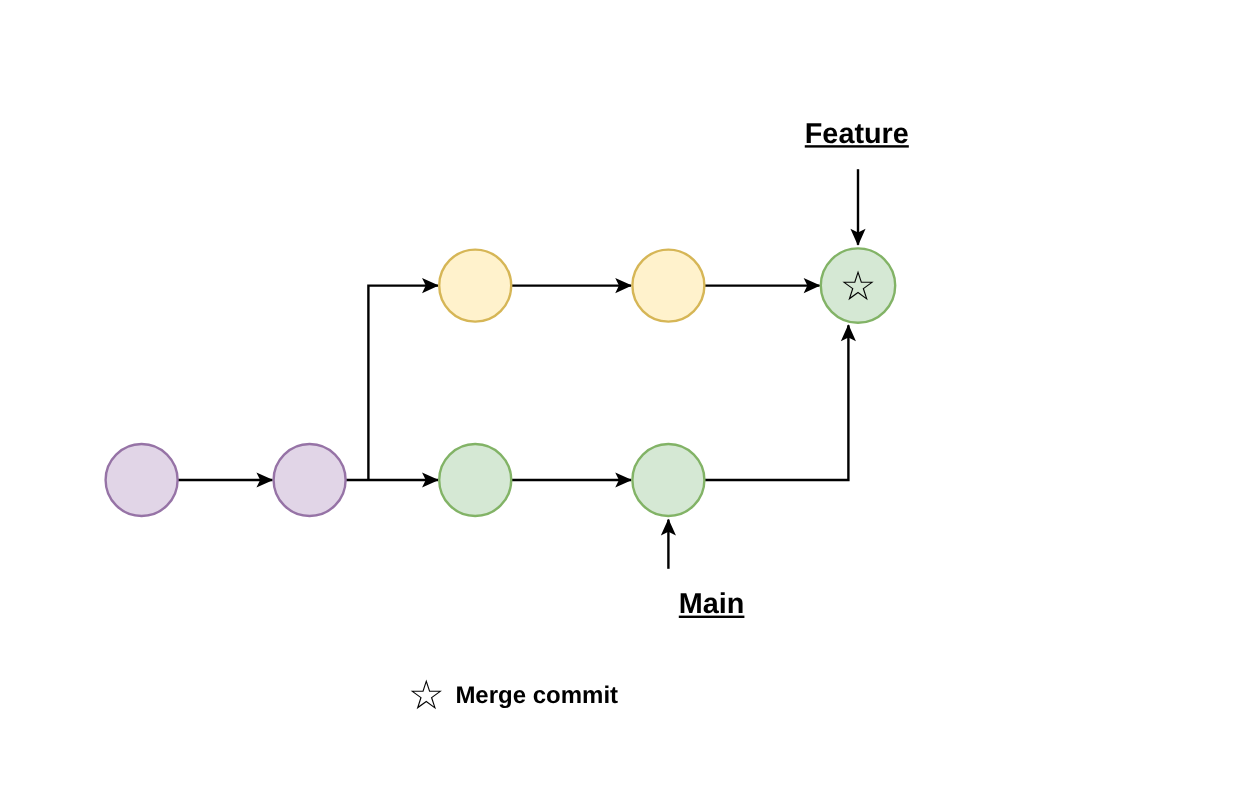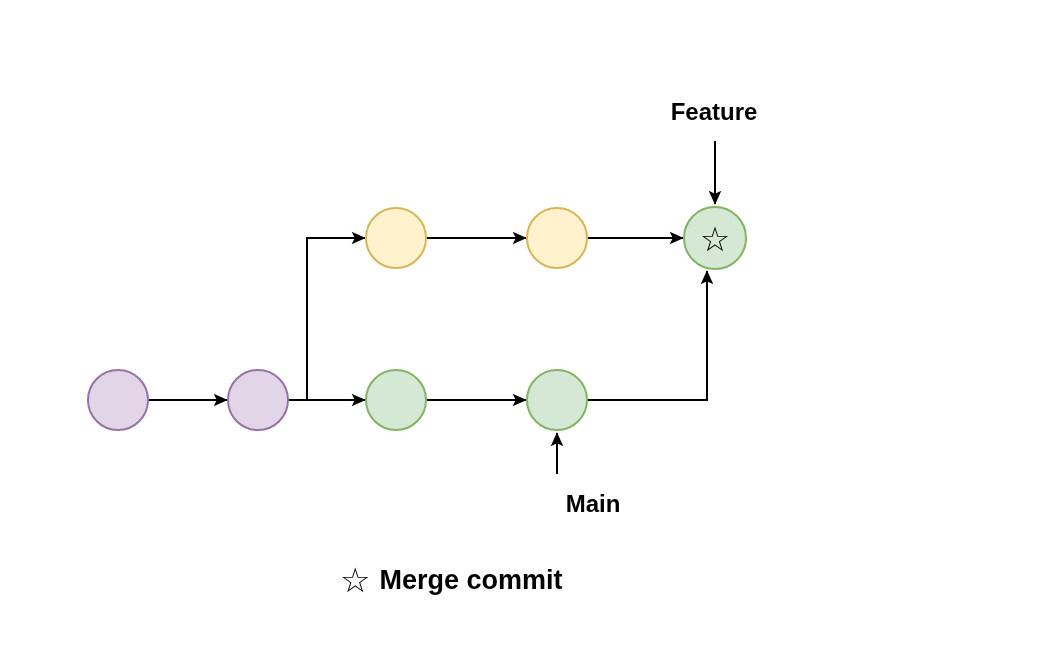--- a/index.html
+++ b/index.html
@@ -21,20 +21,21 @@
     top: 0;
   }
   .diagram-label {
     position: absolute;
     transform: translateX(-50%);
     font-size: 24px;
     font-weight: 700;
     color: #000000;
     line-height: 1.2;
     white-space: nowrap;
+    text-decoration: underline;
   }
   .feature-label { left: 714px; top: 98px; }
   .main-label    { left: 557px; top: 490px; margin-left: 36px; }
   .legend {
     position: absolute;
     left: 340px;
     top: 562px;
     height: 36px;
     display: flex;
     align-items: center;
@@ -42,21 +43,21 @@
     white-space: nowrap;
   }
   .legend .legend-star {
     font-family: "DejaVu Sans", sans-serif;
     font-size: 34px;
     font-weight: 700;
     line-height: 1;
     color: #000000;
   }
   .legend .legend-text {
-    font-size: 27px;
+    font-size: 20px;
     font-weight: 700;
     color: #000000;
   }
   .node-symbol {
     font-family: "DejaVu Sans", sans-serif;
     font-weight: 700;
   }
 </style>
 </head>
 <body>

